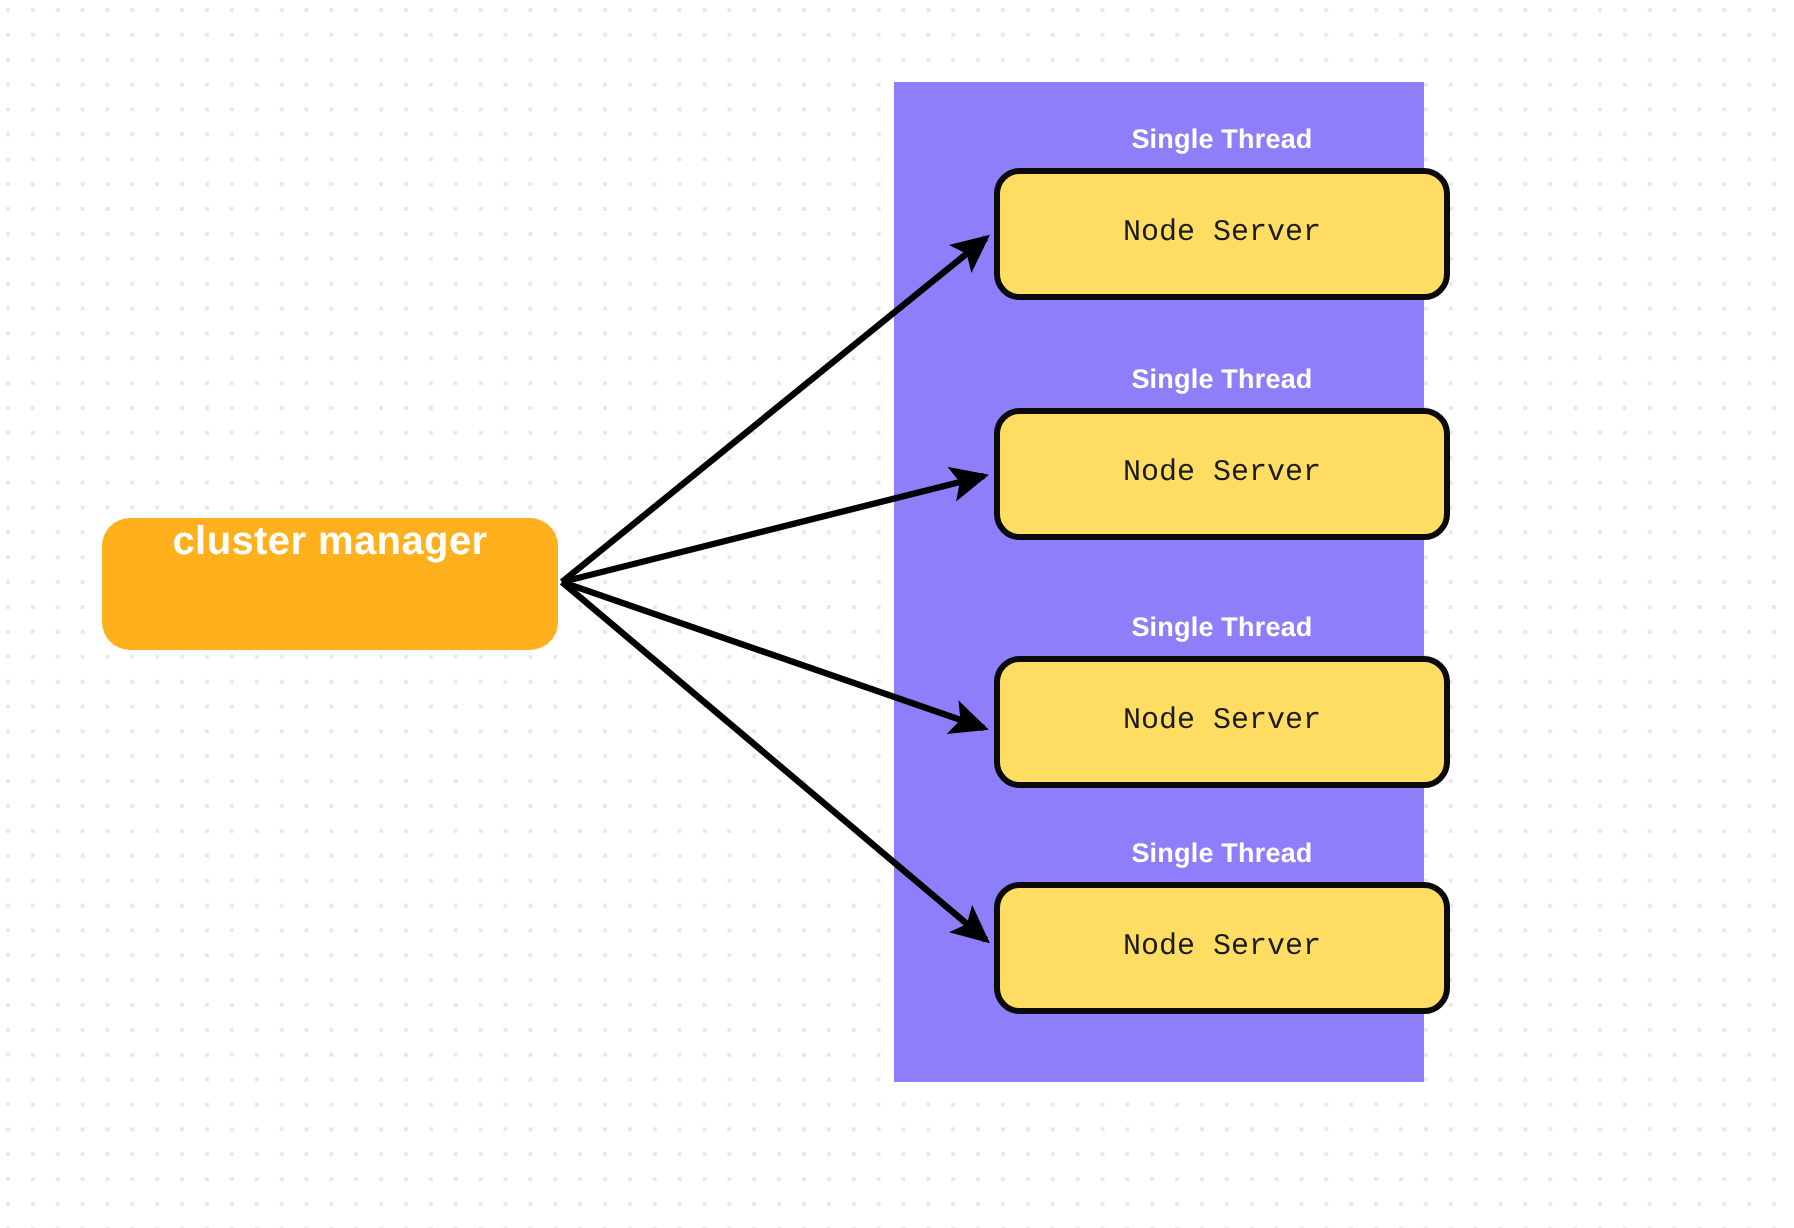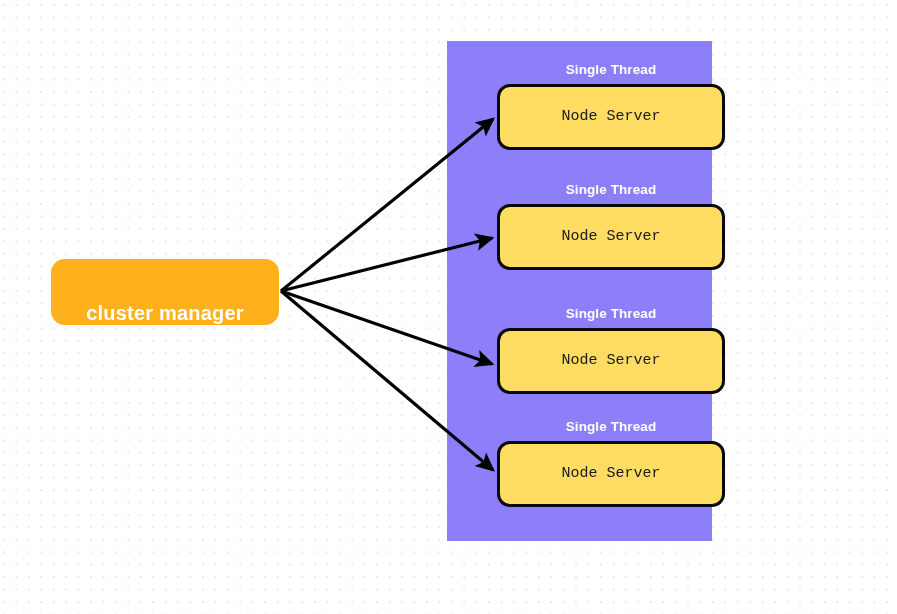--- a/index.html
+++ b/index.html
@@ -83,21 +83,21 @@
   #cluster-manager {
     position: absolute;
     left: 51px;
     top: 259px;
     width: 228px;
     height: 66px;
     background-color: #ffb01c;
     border-radius: 14px;
     box-sizing: border-box;
     display: flex;
-    align-items: flex-end;
+    align-items: flex-start;
     justify-content: center;
   }
   #cluster-manager .cm-label {
     color: #ffffff;
     font-weight: bold;
     font-size: 20px;
     line-height: 24px;
     letter-spacing: 0.2px;
     white-space: nowrap;
   }

